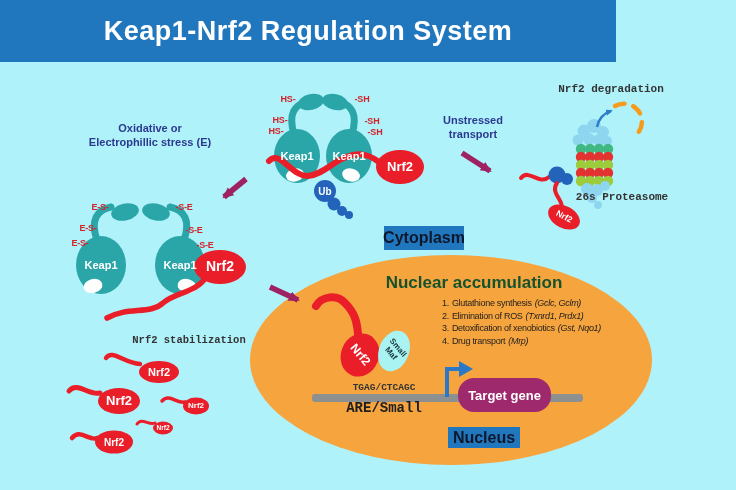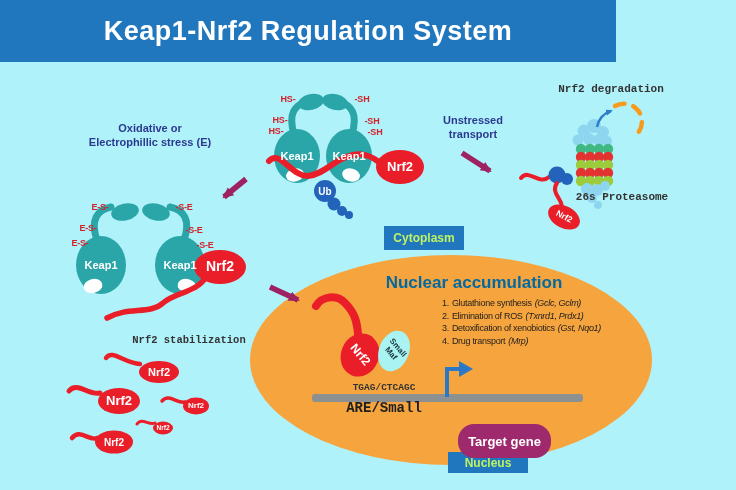--- a/index.html
+++ b/index.html
@@ -12,33 +12,33 @@
     display:flex;align-items:center;justify-content:center;
   }
   #hdr .t{color:#fff;font-size:27px;font-weight:bold;letter-spacing:.5px;}
   svg.diag{position:absolute;left:0;top:0;}
   .lbl{position:absolute;transform:translate(-50%,-50%);white-space:nowrap;line-height:1.1;}
   .navy{color:#2b3990;font-weight:bold;font-size:11px;}
   .dark{color:#333;font-weight:bold;font-family:Liberation Mono, monospace;}
   .wlbl{color:#fff;font-weight:bold;}
   .redlbl{color:#d2232a;font-weight:bold;font-size:9px;letter-spacing:-.2px;}
   .badge{
-    position:absolute;background:#2177be;color:#bef264;font-weight:bold;font-size:12px;
+    position:absolute;background:#2177be;color:#0f172a;font-weight:bold;font-size:16px;
     display:flex;align-items:center;justify-content:center;box-sizing:border-box;
   }
   #nuc-title{position:absolute;left:474px;top:283px;transform:translate(-50%,-50%);
-    font-size:17px;font-weight:bold;color:#0369a1;white-space:nowrap;}
+    font-size:17px;font-weight:bold;color:#14532d;white-space:nowrap;}
   #nuc-list{position:absolute;left:442px;top:297px;color:#1e1e1e;}
   #nuc-list .row{font-size:9px;font-weight:normal;line-height:12.5px;letter-spacing:-.3px;white-space:nowrap;}
   #nuc-list .genes{font-style:italic;margin-left:3px;}
   #nuc-list .num{margin-right:3px;}
   #target-gene{
     position:absolute;left:458px;top:378px;width:93px;height:34px;border-radius:16px;
     background:#9e2a6d;color:#fff;font-weight:bold;font-size:13px;
-    display:flex;align-items:center;justify-content:center;margin-top:46px;
+    display:flex;align-items:center;justify-content:center;
   }
   .rot{white-space:nowrap;}
 </style>
 </head>
 <body>
 
 <div id="stage">
 
   <div id="hdr">
     <div class="t">Keap1-Nrf2 Regulation System</div>
@@ -198,21 +198,21 @@
 
   <div class="lbl wlbl rot" style="left:564px;top:217px;font-size:8.5px;transform:translate(-50%,-50%) rotate(28deg)">Nrf2</div>
 
   <div class="lbl wlbl" style="left:159px;top:372px;font-size:11px">Nrf2</div>
   <div class="lbl wlbl" style="left:119px;top:401px;font-size:13px">Nrf2</div>
   <div class="lbl wlbl" style="left:196px;top:406px;font-size:8px">Nrf2</div>
   <div class="lbl wlbl" style="left:163px;top:428px;font-size:6.5px">Nrf2</div>
   <div class="lbl wlbl" style="left:114px;top:442px;font-size:10px">Nrf2</div>
 
   <div class="badge" style="left:384px;top:226px;width:80px;height:24px">Cytoplasm</div>
-  <div class="badge" style="left:448px;top:452px;width:80px;height:21px">Nucleus</div>
+  <div class="badge" style="left:448px;top:427px;width:72px;height:21px">Nucleus</div>
 
   <div id="nuc-title">Nuclear accumulation</div>
   <div id="nuc-list">
     <div class="row"><span class="num">1.</span><span>Glutathione synthesis</span><span class="genes">(Gclc, Gclm)</span></div>
     <div class="row"><span class="num">2.</span><span>Elimination of ROS</span><span class="genes">(Txnrd1, Prdx1)</span></div>
     <div class="row"><span class="num">3.</span><span>Detoxification of xenobiotics</span><span class="genes">(Gst, Nqo1)</span></div>
     <div class="row"><span class="num">4.</span><span>Drug transport</span><span class="genes">(Mrp)</span></div>
   </div>
 
   <div class="lbl wlbl rot" style="left:360px;top:355px;font-size:12px;transform:translate(-50%,-50%) rotate(50deg)">Nrf2</div>

